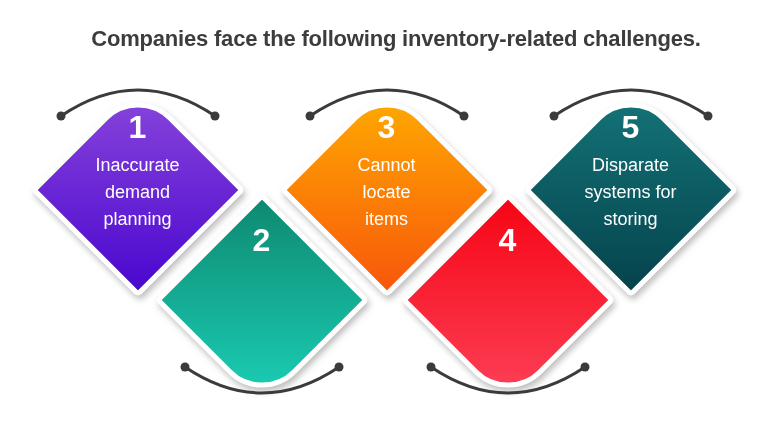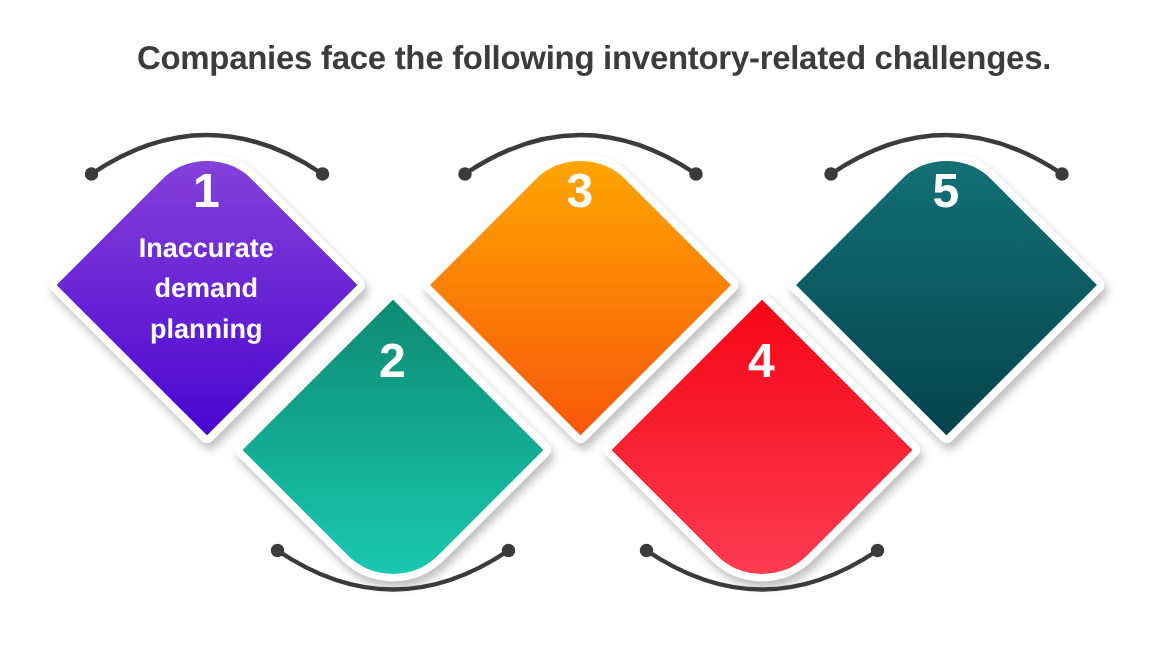--- a/index.html
+++ b/index.html
@@ -28,21 +28,21 @@
   .round-top{border-radius:48px 5px 5px 5px;}
   .round-bottom{border-radius:5px 5px 48px 5px;}
   .content{
     position:absolute;left:0;top:0;width:100%;text-align:center;color:#fff;
   }
   .pos-high .content{padding-top:26px;}
   .pos-low  .content{padding-top:29px;}
   .num{font-size:32px;font-weight:700;line-height:38px;}
   .label{
     font-size:18px;line-height:27px;margin-top:6px;
-    white-space:pre-line;font-weight:700;
+    white-space:pre-line;font-weight:400;
   }
   .arc{position:absolute;left:22.5px;width:170px;height:46px;color:#3B3B3B;}
   .arc.top{top:-2px;}
   .arc.bottom{top:166px;}
 </style>
 </head>
 <body>
 
 <div id="canvas" style="background: rgb(255, 255, 255);">
 
@@ -83,20 +83,23 @@
     <svg class="arc top" viewBox="0 0 170 46" style="color: rgb(59, 59, 59);">
       <path d="M8 36 Q85 -16 162 36" fill="none" stroke="currentColor" stroke-width="3" stroke-linecap="round"></path>
       <circle cx="8" cy="36" r="4.5" fill="currentColor"></circle>
       <circle cx="162" cy="36" r="4.5" fill="currentColor"></circle>
     </svg>
     <div class="shape-wrap">
       <div class="shape round-top" style="background: linear-gradient(135deg, rgb(255, 173, 0) 0%, rgb(248, 87, 11) 100%);"></div>
     </div>
     <div class="content">
       <div class="num">3</div>
+      <div class="label">Cannot
+locate
+items</div>
     </div>
   </div>
 
   <div class="challenge c4 pos-low">
     <div class="shape-wrap">
       <div class="shape round-bottom" style="background: linear-gradient(135deg, rgb(246, 5, 21) 0%, rgb(253, 65, 88) 100%);"></div>
     </div>
     <svg class="arc bottom" viewBox="0 0 170 46" style="color: rgb(59, 59, 59);">
       <path d="M8 9 Q85 61 162 9" fill="none" stroke="currentColor" stroke-width="3" stroke-linecap="round"></path>
       <circle cx="8" cy="9" r="4.5" fill="currentColor"></circle>
@@ -111,16 +114,19 @@
     <svg class="arc top" viewBox="0 0 170 46" style="color: rgb(59, 59, 59);">
       <path d="M8 36 Q85 -16 162 36" fill="none" stroke="currentColor" stroke-width="3" stroke-linecap="round"></path>
       <circle cx="8" cy="36" r="4.5" fill="currentColor"></circle>
       <circle cx="162" cy="36" r="4.5" fill="currentColor"></circle>
     </svg>
     <div class="shape-wrap">
       <div class="shape round-top" style="background: linear-gradient(135deg, rgb(20, 117, 121) 0%, rgb(5, 67, 76) 100%);"></div>
     </div>
     <div class="content">
       <div class="num">5</div>
+      <div class="label">Disparate
+systems for
+storing</div>
     </div>
   </div>
 
 </div>
 
 </body></html>

